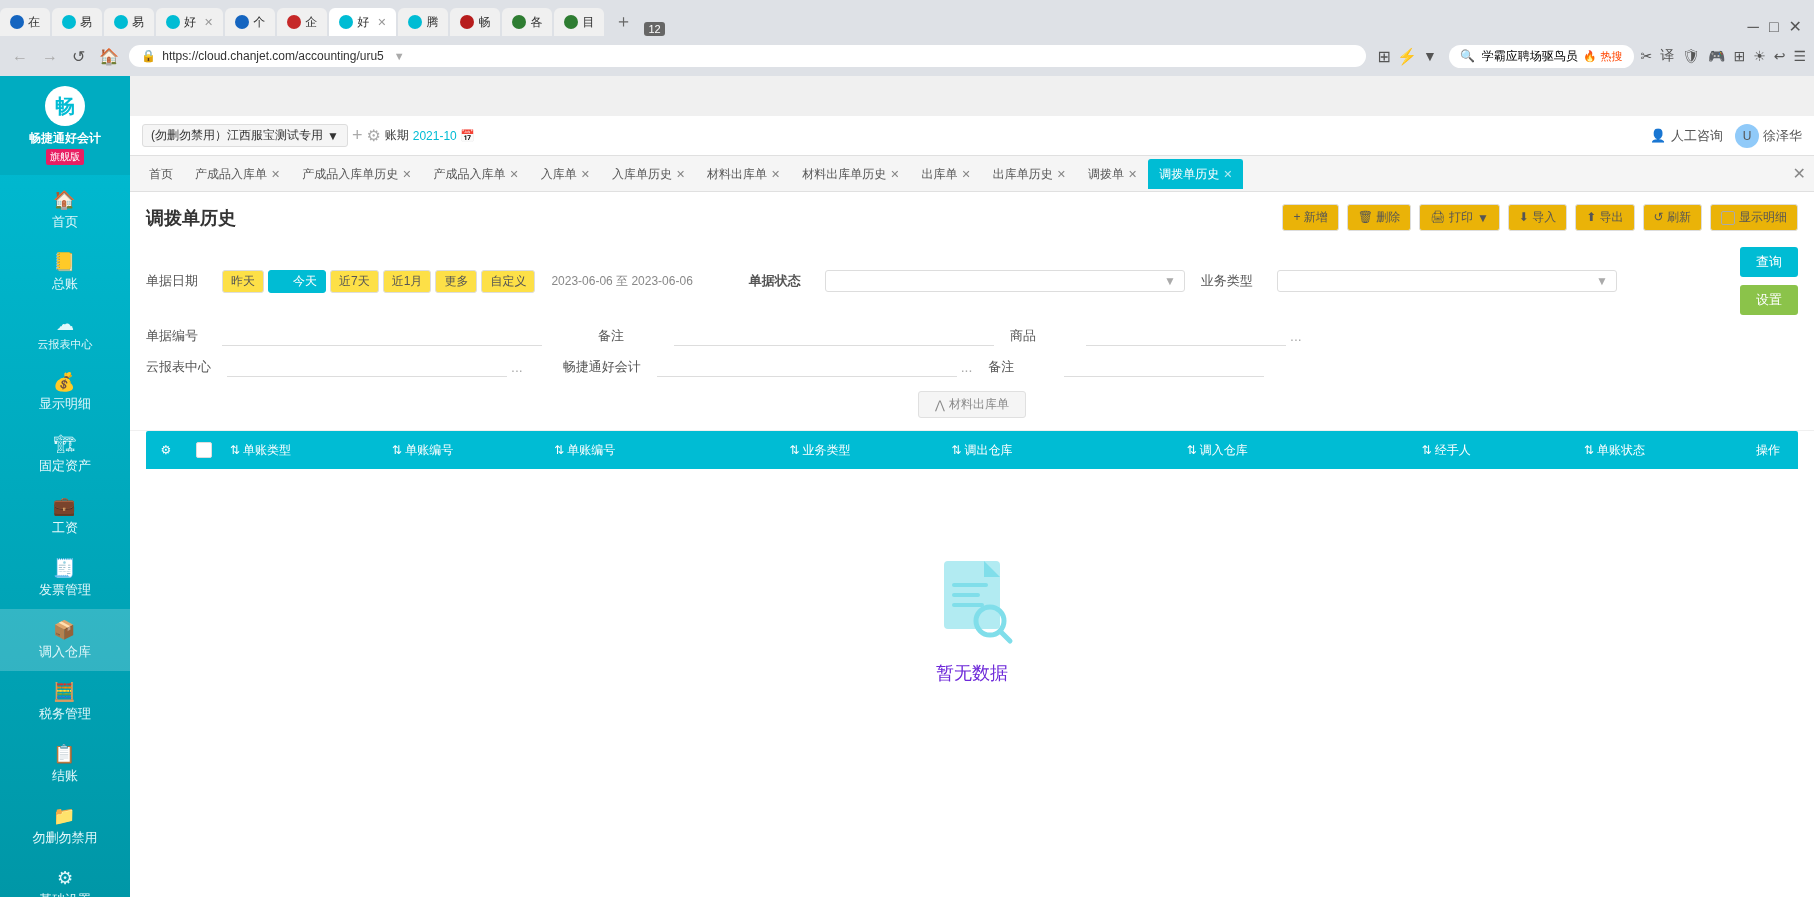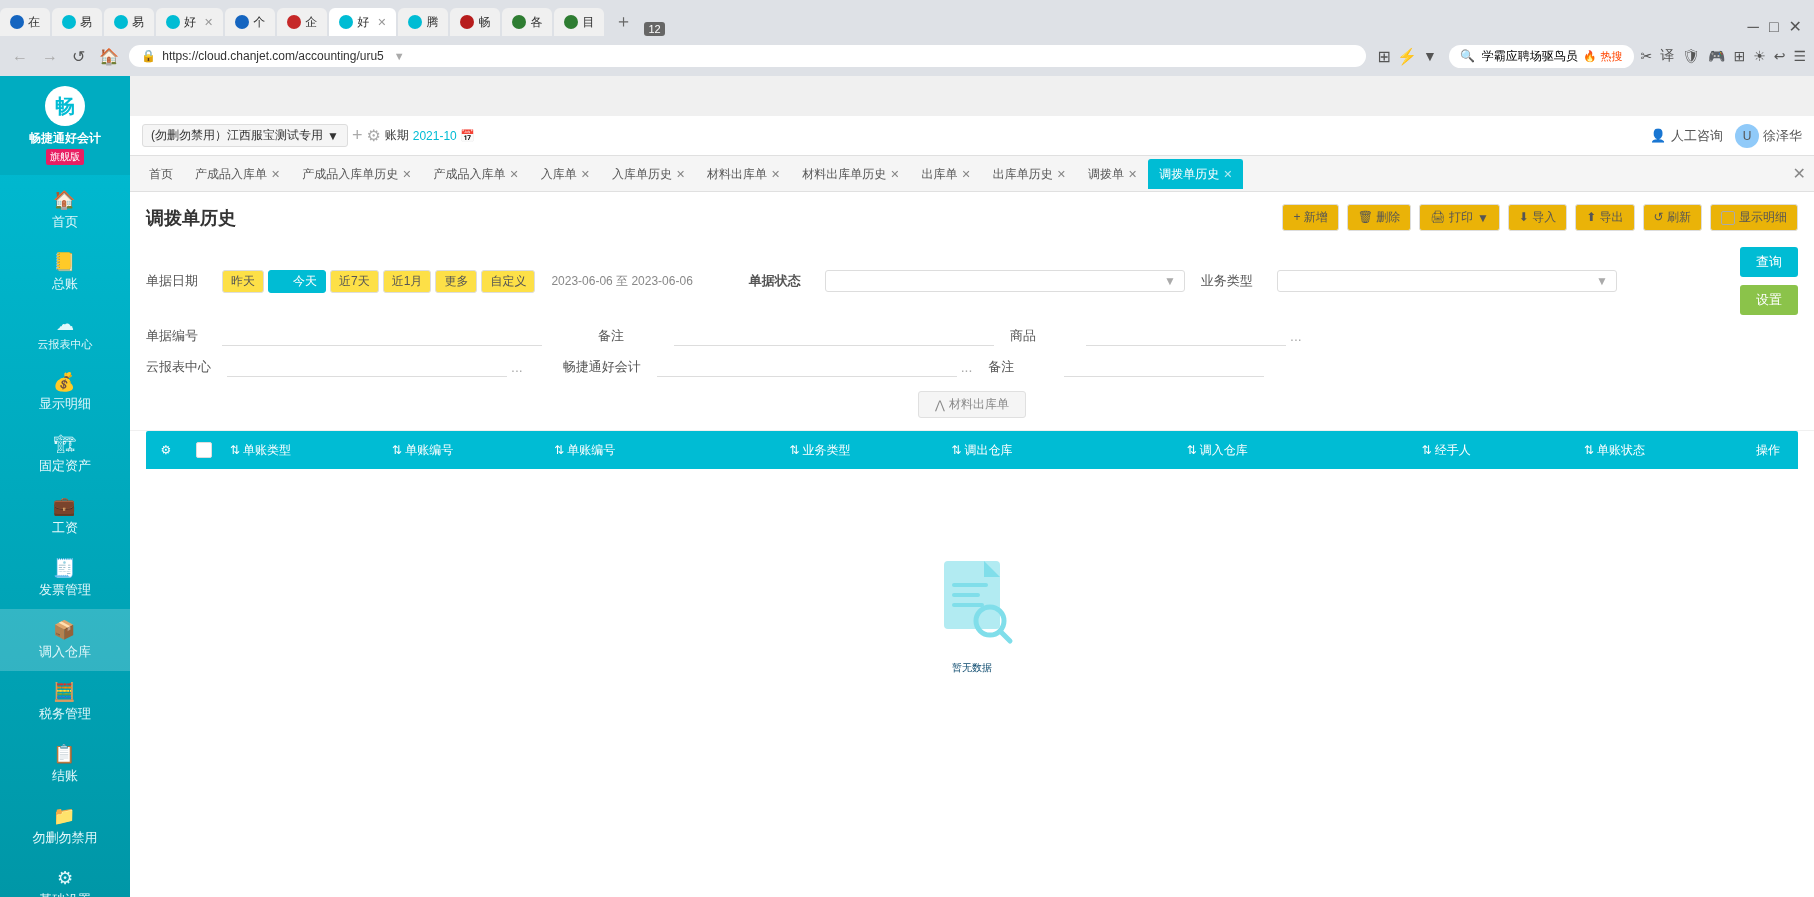--- a/index.html
+++ b/index.html
@@ -72,21 +72,21 @@
     .settings-btn { background: #8bc34a; color: #fff; border: none; border-radius: 3px; padding: 6px 16px; cursor: pointer; font-size: 13px; margin-top: 4px; display: block; }
     .filter-actions { display: flex; flex-direction: column; gap: 4px; margin-left: auto; }
 
     
     .table-container { padding: 0 16px; flex: 1; }
     .table-header { background: #00bcd4; display: flex; align-items: center; height: 38px; border-radius: 2px 2px 0 0; }
     .th { color: #fff; font-size: 12px; padding: 0 8px; display: flex; align-items: center; gap: 3px; white-space: nowrap; cursor: pointer; }
     .th-settings { width: 40px; justify-content: center; }
     .th-check { width: 36px; justify-content: center; }
     .table-empty { display: flex; flex-direction: column; align-items: center; justify-content: center; padding: 80px 0; }
-    .empty-text { color: #0c4a6e; font-size: 10px; margin-top: 12px; }
+    .empty-text { color: #6d28d9; font-size: 18px; margin-top: 12px; }
 
     
     .checkbox { width: 16px; height: 16px; border: 1px solid #ddd; border-radius: 2px; background: #fff; display: inline-block; }
 
     .col-type { flex: 1; min-width: 100px; }
     .col-date { flex: 1; min-width: 100px; }
     .col-num { flex: 1.5; min-width: 130px; }
     .col-biz { flex: 1; min-width: 80px; }
     .col-out { flex: 1.5; min-width: 120px; }
     .col-in { flex: 1.5; min-width: 120px; }

